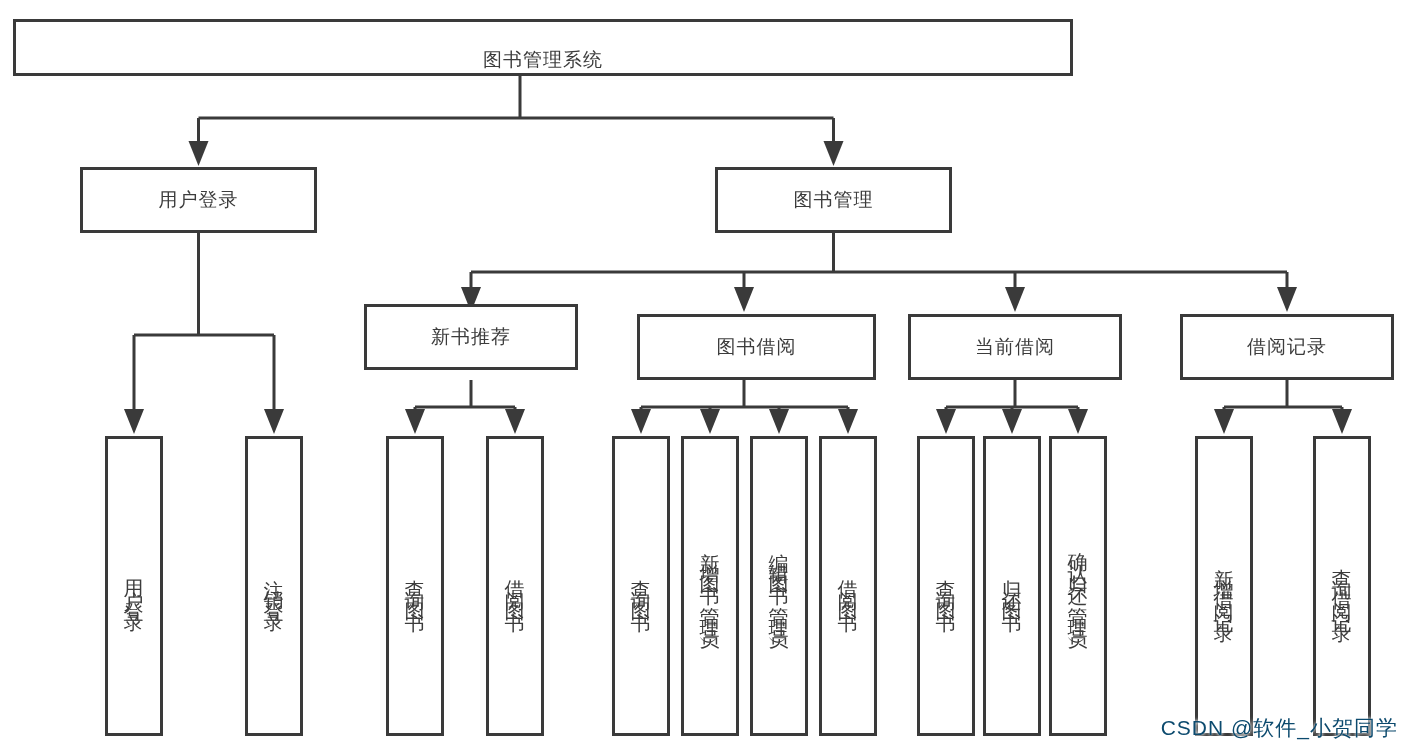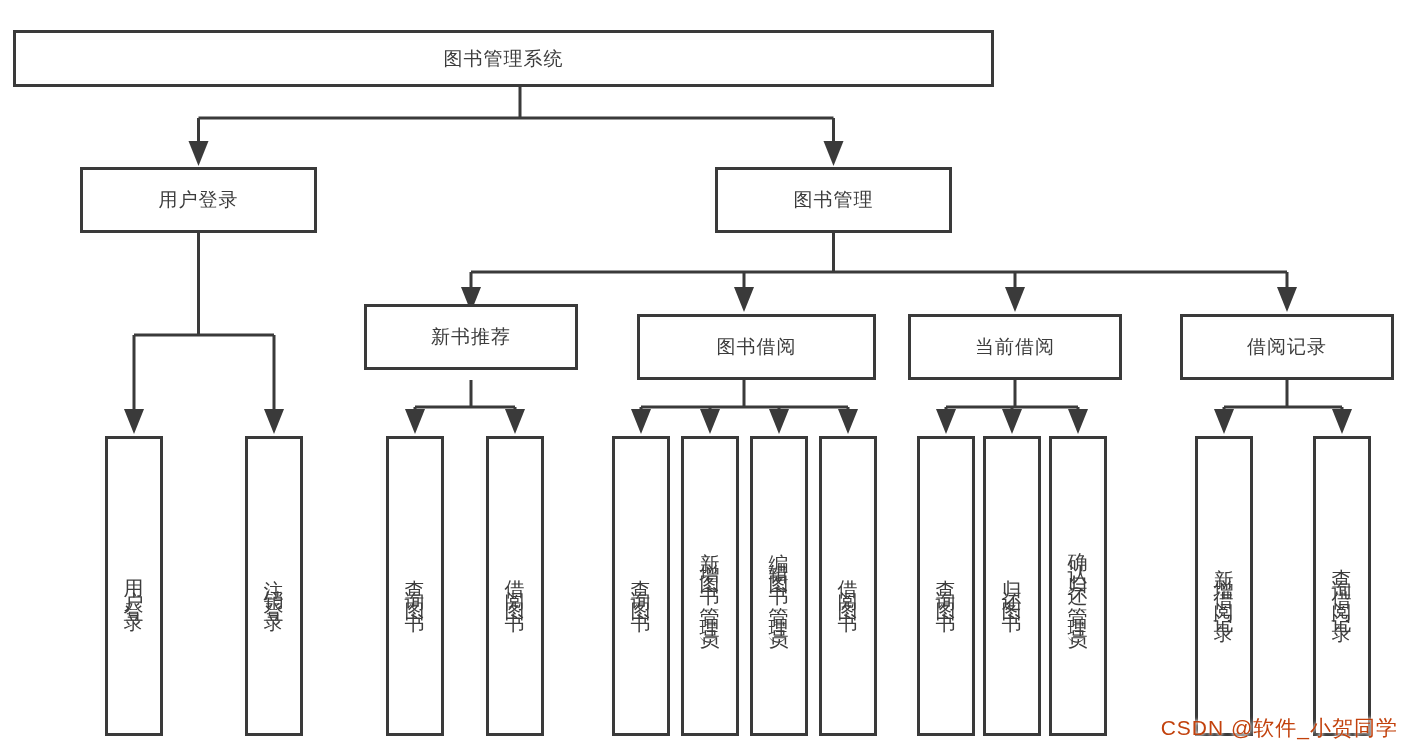--- a/index.html
+++ b/index.html
@@ -36,21 +36,21 @@
     letter-spacing: 11px;
     line-height: 1;
     white-space: nowrap;
   }
   #watermark {
     position: absolute;
     top: 714px;
     right: 7px;
     z-index: 3;
     font-size: 21px;
-    color: #c2410c;
+    color: #0c4a6e;
     letter-spacing: 1px;
     white-space: nowrap;
     text-shadow: 0 0 3px #ffffff, 0 0 5px #ffffff;
   }
 </style>
 </head>
 <body>
 
 <div id="canvas">
 
@@ -80,21 +80,21 @@
       <polygon points="769,409 789,409 779,434"></polygon>
       <polygon points="838,409 858,409 848,434"></polygon>
       <polygon points="936,409 956,409 946,434"></polygon>
       <polygon points="1002,409 1022,409 1012,434"></polygon>
       <polygon points="1068,409 1088,409 1078,434"></polygon>
       <polygon points="1214,409 1234,409 1224,434"></polygon>
       <polygon points="1332,409 1352,409 1342,434"></polygon>
     </g>
   </svg>
 
-  <div class="node h" style="left:13px; top:30px; width:981px; height:57px;">
+  <div class="node h" style="left:13px; top:19px; width:1060px; height:57px;align-items:flex-end;">
     <span>图书管理系统</span>
   </div>
 
   <div class="node h" style="left:80px; top:167px; width:237px; height:66px;">
     <span>用户登录</span>
   </div>
   <div class="node h" style="left:715px; top:167px; width:237px; height:66px;text-align:center;">
     <span>图书管理</span>
   </div>
 

